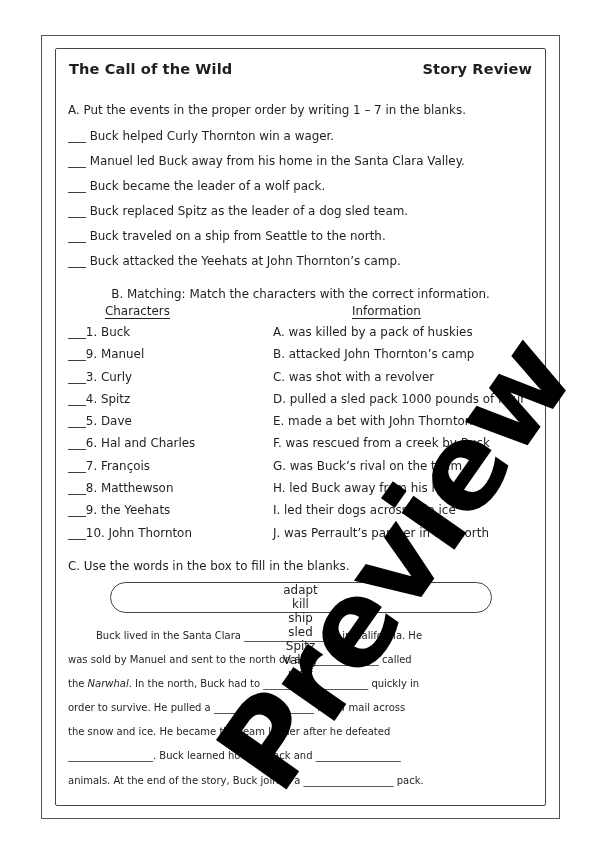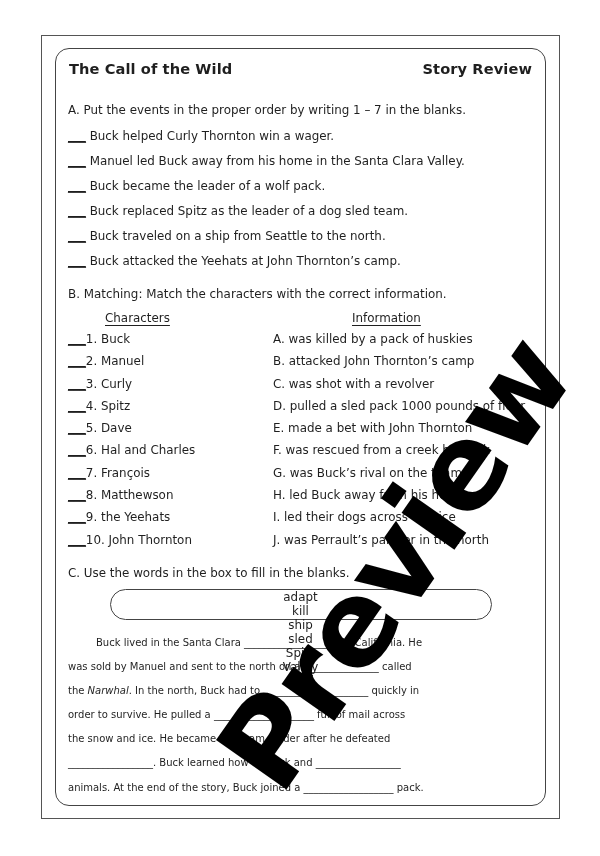--- a/index.html
+++ b/index.html
@@ -1,30 +1,30 @@
 <!DOCTYPE html>
 <html><head>
 <meta charset="utf-8">
 <style>
   * { margin:0; padding:0; box-sizing:border-box; }
   html,body { width:600px; height:856px; background:#ffffff; overflow:hidden;
               font-family:"DejaVu Sans", sans-serif; color:#1f1f1f; }
   .sheet { position:absolute; left:41px; top:35px; width:519px; height:784px;
            background:#fff; border:1px solid #555; }
   .inner { position:absolute; left:13px; top:12px; width:491px; height:758px;
-           border:1px solid #444; border-radius:14px; padding:8px 12px 6px 12px;
+           border:1px solid #444; border-radius:2px; padding:8px 12px 6px 12px;
            font-size:11.9px; }
   .hdr { display:flex; justify-content:space-between; align-items:baseline;
          font-weight:bold; font-size:14.6px; padding:3px 1px 0 1px; letter-spacing:0.1px; }
   .prompt { margin-top:26px; white-space:nowrap; }
   .a-list { margin-top:7px; }
   .a-item { line-height:25px; white-space:nowrap; }
-  .blank { letter-spacing:0;text-decoration:underline; }
-  .b-prompt { margin-top:13px; }
-  .b-heads { margin-top:7px; line-height:20px; }
+  .blank { letter-spacing:0; }
+  .b-prompt { margin-top:13px;text-align:center; }
+  .b-heads { line-height:20px; }
   .b-h1 { display:inline-block; width:200px; }
   .b-h1 span, .b-h2 span { text-decoration:underline; text-underline-offset:3px; }
   .b-h1 span { margin-left:37px; }
   .b-h2 span { margin-left:84px; }
   .b-row { line-height:22.3px; white-space:nowrap; }
   .b-left { display:inline-block; width:205px; }
   .c-prompt { margin-top:15px; }
   .wordbox { margin:9px auto 0 auto; width:382px; height:31px;
              border:1px solid #444; border-radius:16px;
              display:flex; align-items:center; justify-content:space-evenly;
@@ -61,21 +61,21 @@
     </div>
 
     <div class="prompt b-prompt">B. Matching: Match the characters with the correct information.</div>
 
     <div class="b-heads">
       <span class="b-h1"><span>Characters</span></span><span class="b-h2"><span>Information</span></span>
     </div>
 
     <div>
       <div class="b-row"><span class="b-left"><span class="blank">___</span><span>1. Buck</span></span><span>A. was killed by a pack of huskies</span></div>
-      <div class="b-row"><span class="b-left"><span class="blank">___</span><span>2. Manuel</span></span><span>B. attacked John Thornton’s camp</span></div>
+      <div class="b-row"><span class="b-left"><span class="blank">___</span><span>9. Manuel</span></span><span>B. attacked John Thornton’s camp</span></div>
       <div class="b-row"><span class="b-left"><span class="blank">___</span><span>3. Curly</span></span><span>C. was shot with a revolver</span></div>
       <div class="b-row"><span class="b-left"><span class="blank">___</span><span>4. Spitz</span></span><span>D. pulled a sled pack 1000 pounds of flour</span></div>
       <div class="b-row"><span class="b-left"><span class="blank">___</span><span>5. Dave</span></span><span>E. made a bet with John Thornton</span></div>
       <div class="b-row"><span class="b-left"><span class="blank">___</span><span>6. Hal and Charles</span></span><span>F. was rescued from a creek by Buck</span></div>
       <div class="b-row"><span class="b-left"><span class="blank">___</span><span>7. François</span></span><span>G. was Buck’s rival on the team</span></div>
       <div class="b-row"><span class="b-left"><span class="blank">___</span><span>8. Matthewson</span></span><span>H. led Buck away from his home</span></div>
       <div class="b-row"><span class="b-left"><span class="blank">___</span><span>9. the Yeehats</span></span><span>I. led their dogs across thin ice</span></div>
       <div class="b-row"><span class="b-left"><span class="blank">___</span><span>10. John Thornton</span></span><span>J. was Perrault’s partner in the north</span></div>
     </div>
 

